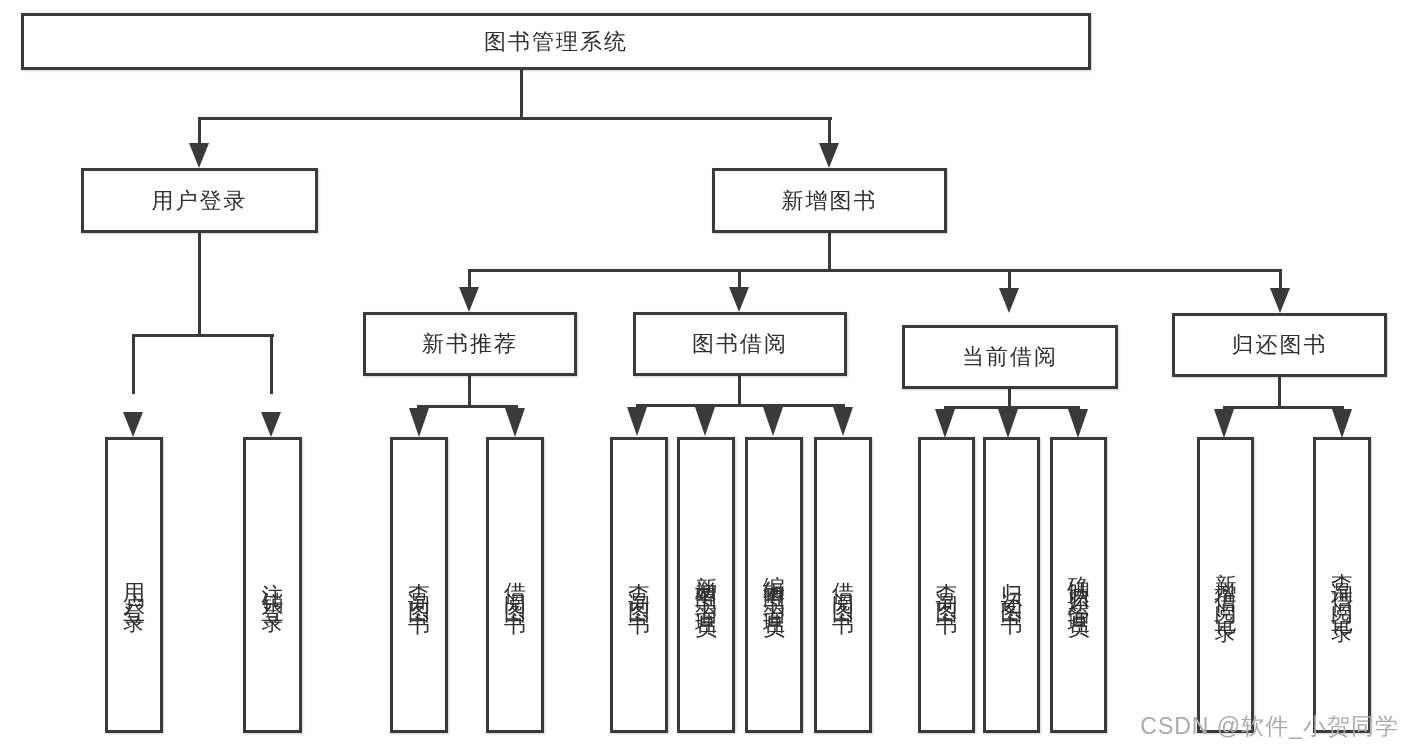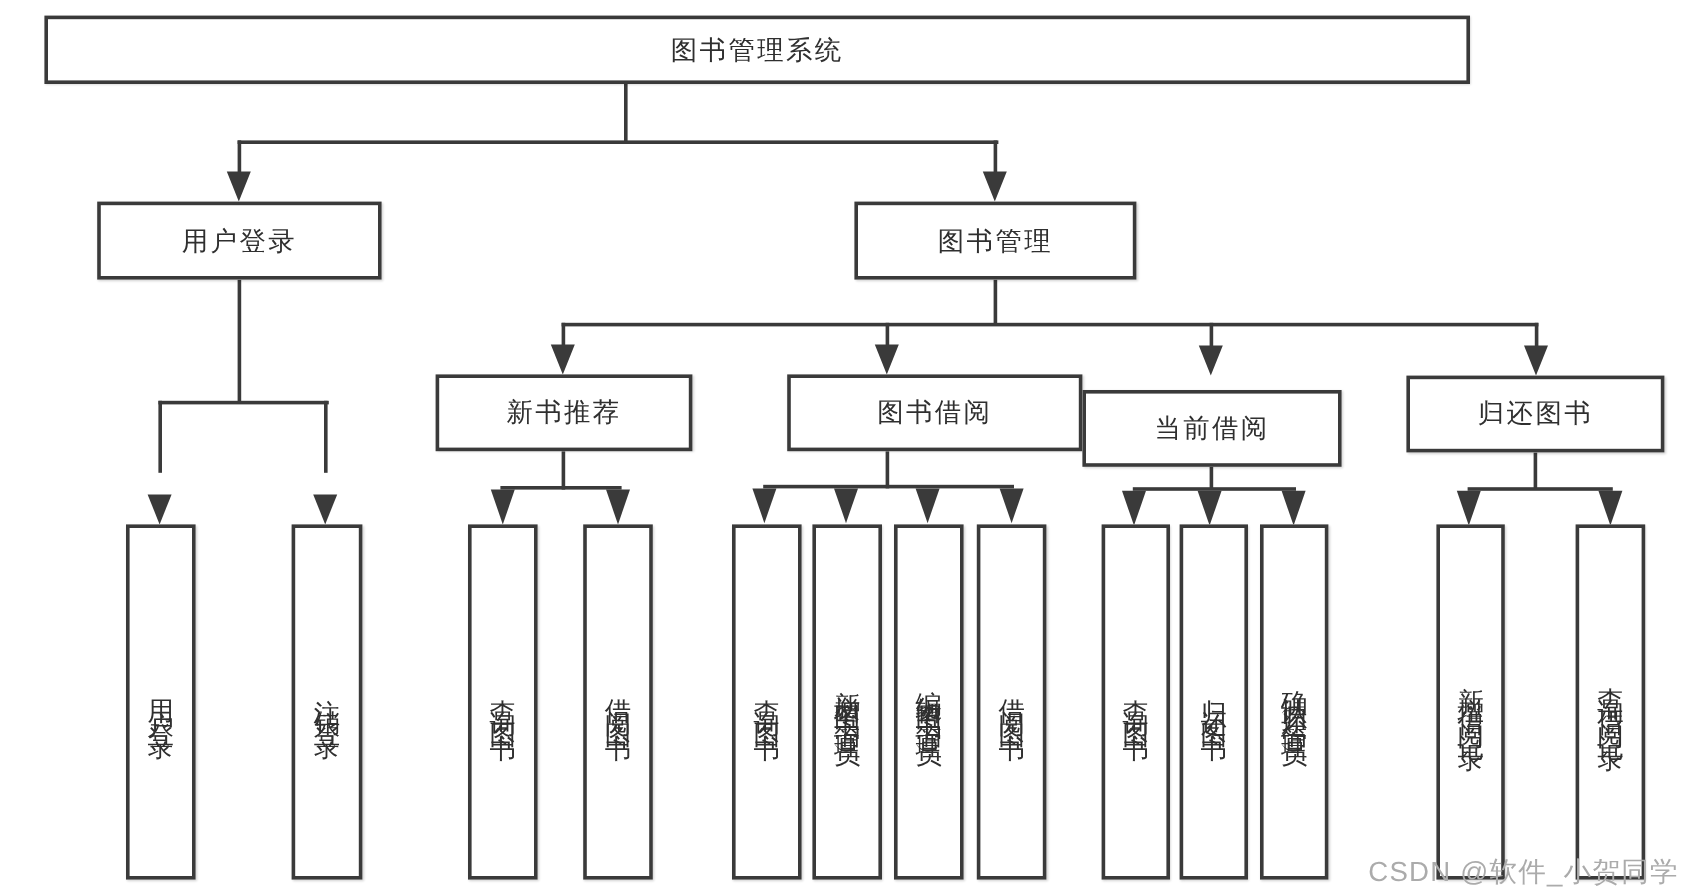--- a/index.html
+++ b/index.html
@@ -78,35 +78,35 @@
   <div class="hl" style="left:944px;top:406px;width:136px"></div>
   <div class="arr tall" style="left:935px;top:409px"></div>
   <div class="arr tall" style="left:998px;top:409px"></div>
   <div class="arr tall" style="left:1068px;top:409px"></div>
 
   <div class="vl" style="left:1278px;top:377px;height:31px"></div>
   <div class="hl" style="left:1223px;top:406px;width:121px"></div>
   <div class="arr tall" style="left:1214px;top:409px"></div>
   <div class="arr tall" style="left:1332px;top:409px"></div>
 
-  <div class="box" style="left:37px;top:13px;width:1188px;height:57px">
+  <div class="box" style="left:21px;top:13px;width:1070px;height:57px">
     <span>图书管理系统</span>
   </div>
 
   <div class="box" style="left:81px;top:168px;width:237px;height:65px">
     <span>用户登录</span>
   </div>
   <div class="box" style="left:712px;top:168px;width:235px;height:65px">
-    <span>图书管理</span>
+    <span>新增图书</span>
   </div>
 
   <div class="box" style="left:363px;top:312px;width:214px;height:64px">
     <span>新书推荐</span>
   </div>
-  <div class="box" style="left:656px;top:312px;width:246px;height:64px">
+  <div class="box" style="left:633px;top:312px;width:214px;height:64px">
     <span>图书借阅</span>
   </div>
   <div class="box" style="left:902px;top:325px;width:216px;height:64px">
     <span>当前借阅</span>
   </div>
   <div class="box" style="left:1172px;top:313px;width:215px;height:64px">
     <span>归还图书</span>
   </div>
 
   <div class="box vert" style="left:105px;top:437px;width:58px;height:296px">

